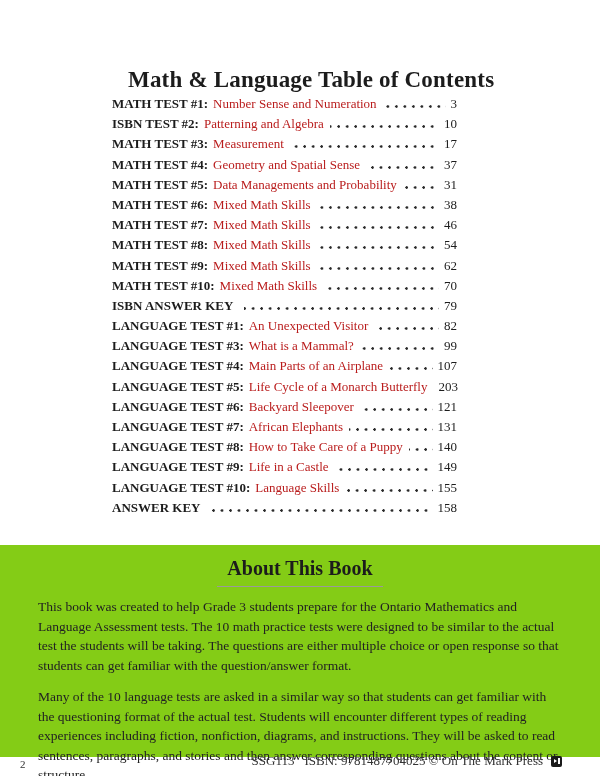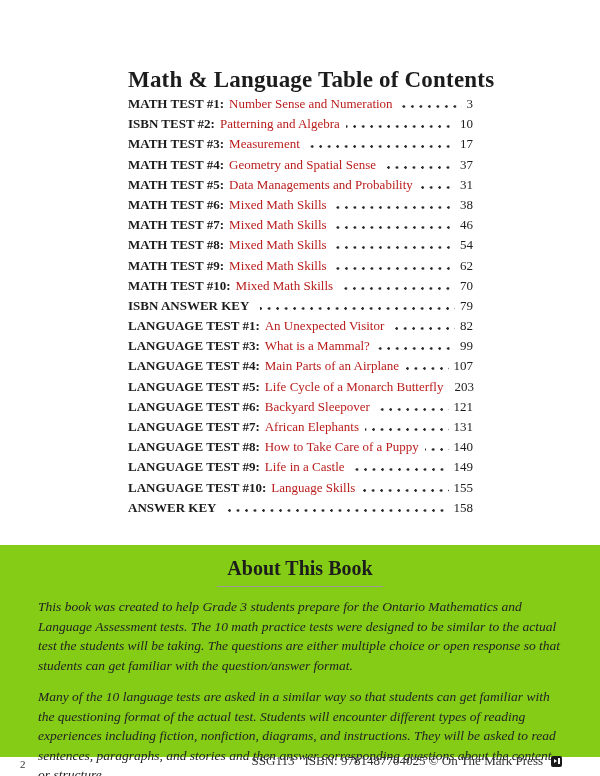--- a/index.html
+++ b/index.html
@@ -21,21 +21,21 @@
     left: 128px;
     top: 52px;
     font-size: 23px;
     font-weight: bold;
     letter-spacing: 0.2px;
     color: #1c1c1c;
     white-space: nowrap;
   }
   .toc-list {
     position: absolute;
-    left: 128px;
+    left: 112px;
     top: 96px;
     width: 345px;
   }
   .toc-row {
     display: flex;
     align-items: baseline;
     height: 20.2px;
     font-size: 13px;
     white-space: nowrap;
   }
@@ -80,21 +80,20 @@
     border-bottom: 1px solid #9a9a9a;
   }
   .about-paragraphs {
     margin: 10px 38px 0 38px;
   }
   .about-paragraphs p {
     margin: 0 0 12px 0;
     font-size: 13.5px;
     line-height: 19.5px;
     color: #222;
-    font-style: italic;
   }
   .footer {
     position: absolute;
     left: 0;
     bottom: 6px;
     width: 600px;
     height: 14px;
   }
   .footer-page-number {
     position: absolute;

